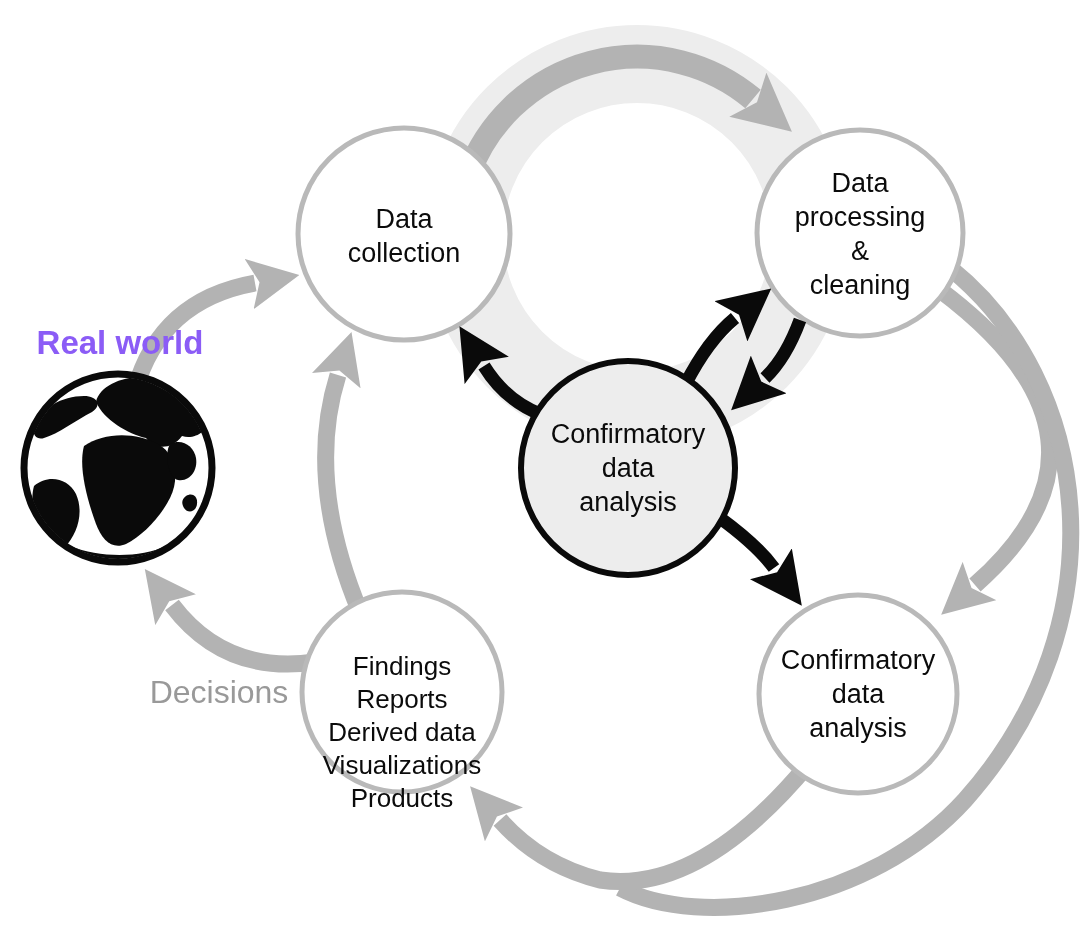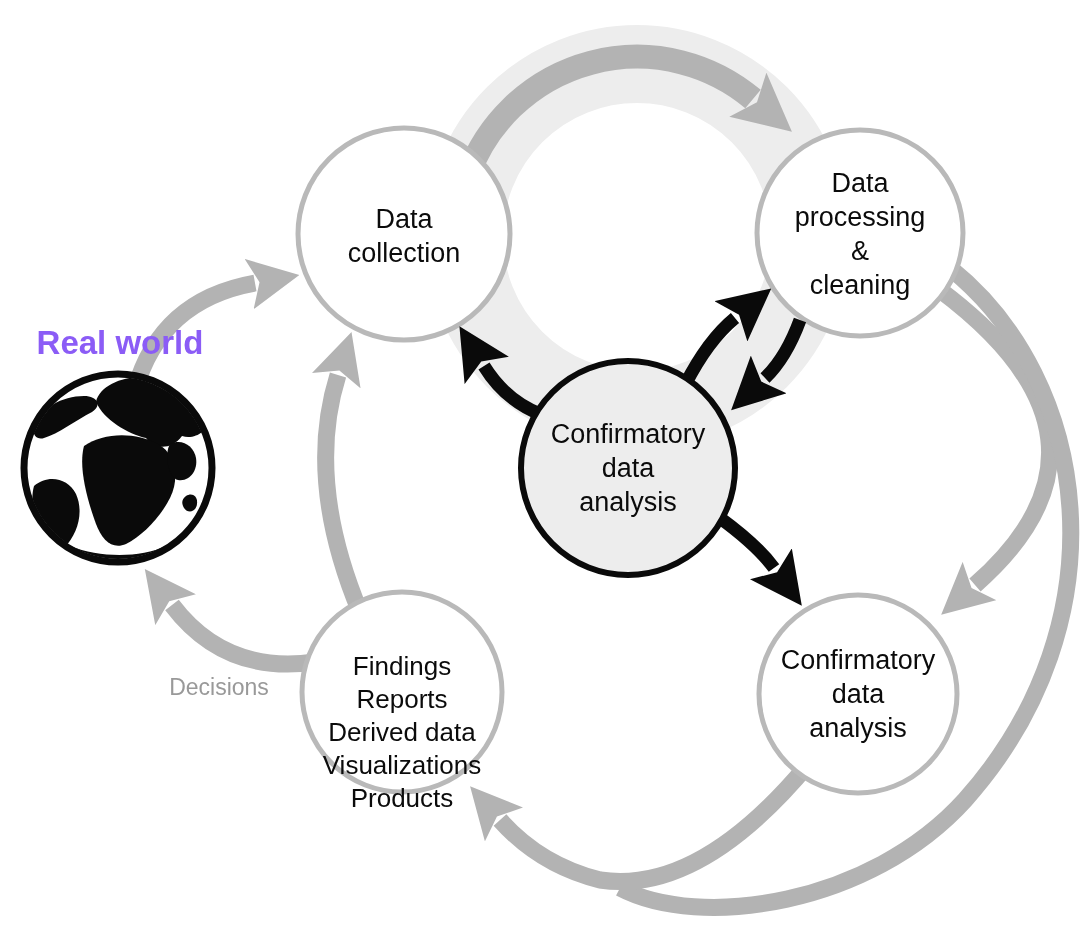--- a/index.html
+++ b/index.html
@@ -38,21 +38,21 @@
     position: absolute;
     text-align: center;
     white-space: nowrap;
   }
   .real-world {
     font-size: 33px;
     font-weight: bold;
     color: #8b5cf6;
   }
   .decisions {
-    font-size: 23px;
+    font-size: 32px;
     color: #999999;
   }
 </style>
 </head>
 <body>
 
 <div class="stage">
 
   <svg width="1090" height="928" viewBox="0 0 1090 928">
     <defs>

